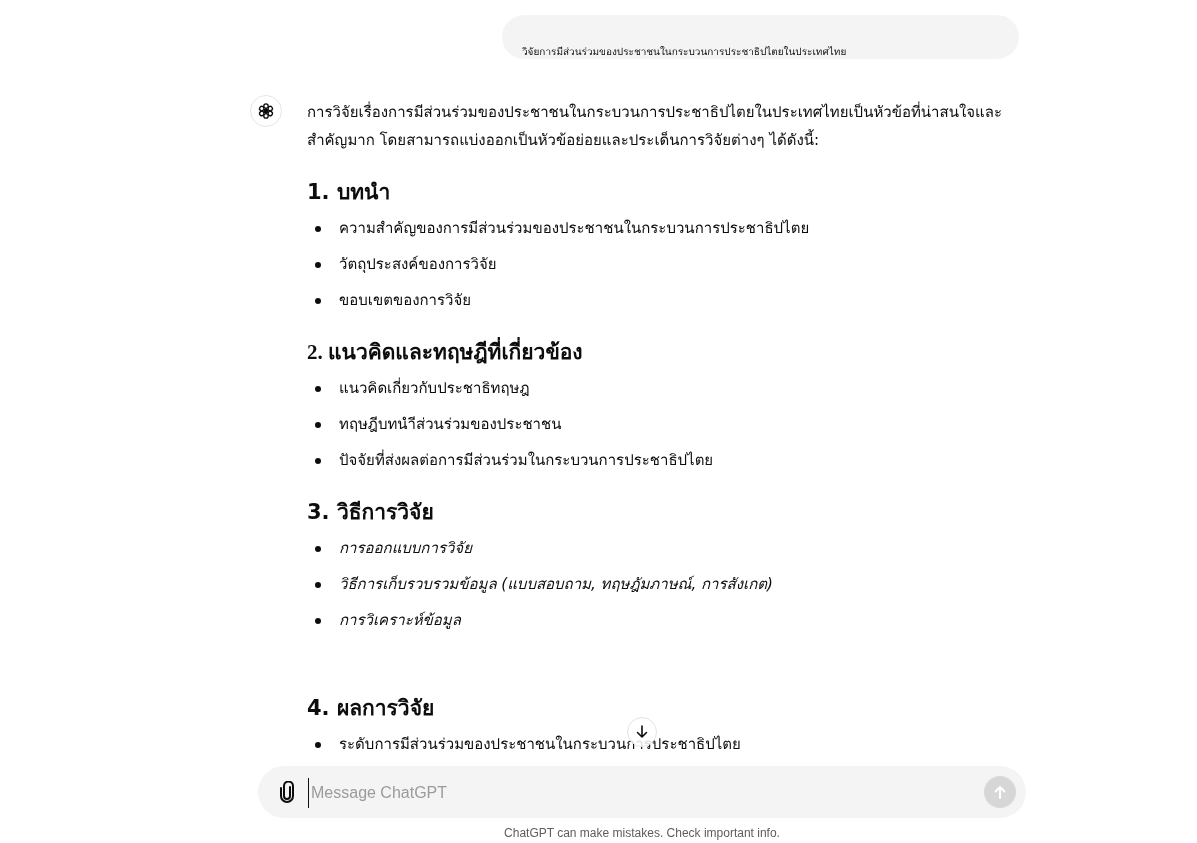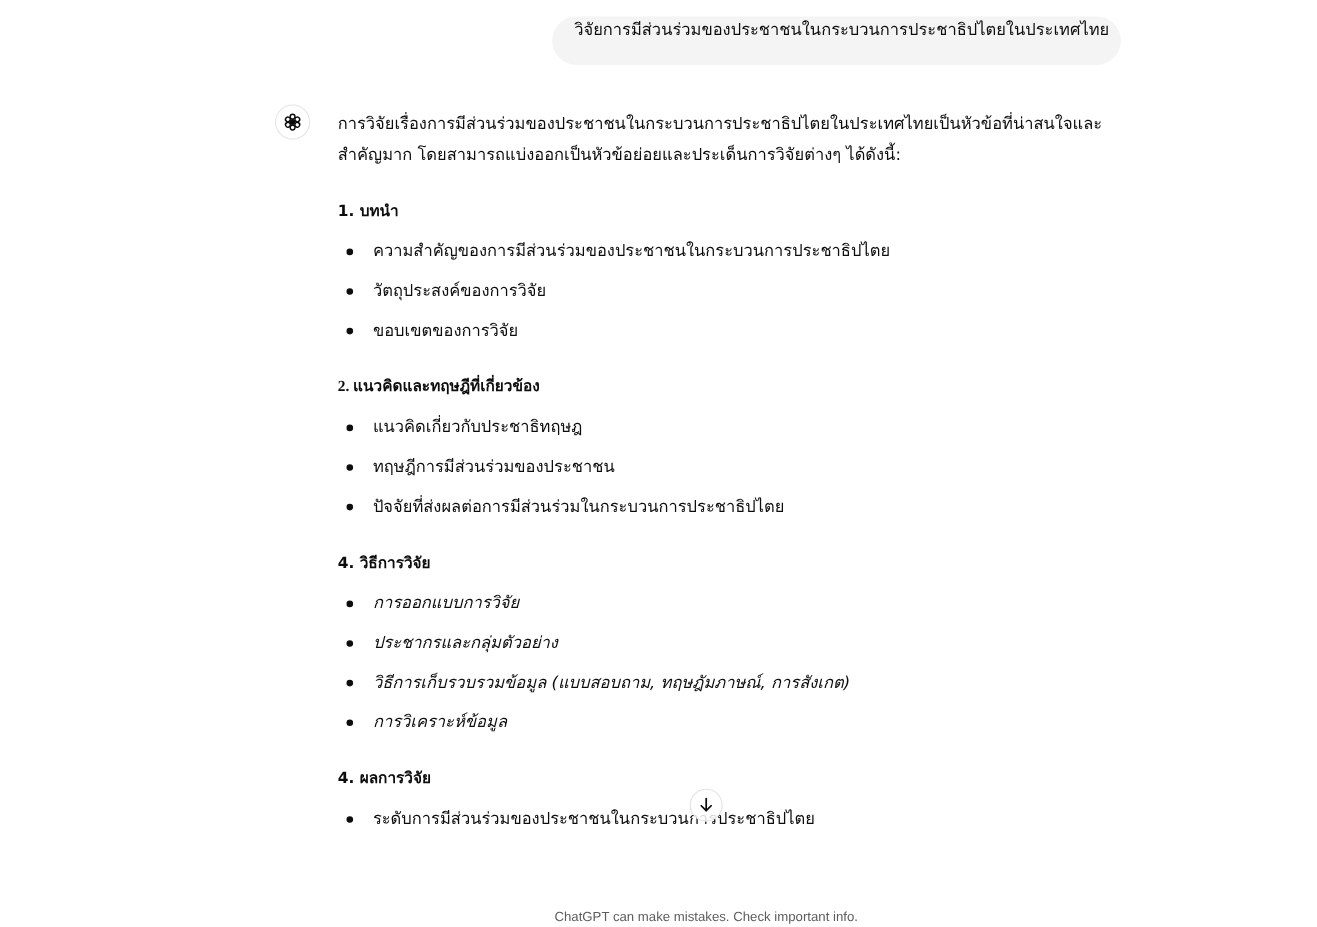--- a/index.html
+++ b/index.html
@@ -16,22 +16,22 @@
 
     .user-bubble {
       position: absolute;
       left: 502px;
       top: 15px;
       height: 44px;
       padding: 0 20px;
       border-radius: 22px;
       background: #f4f4f4;
       display: flex;
-      align-items: flex-start;
-      font-size: 15px;
+      align-items: flex-end;
+      font-size: 10px;
       color: #0d0d0d;
       white-space: nowrap;
       box-sizing: border-box;
       width: 517px;
     }
 
     .assistant-avatar {
       position: absolute;
       left: 250px;
       top: 95px;
@@ -50,21 +50,21 @@
       position: absolute;
       left: 307px;
       top: 98px;
       width: 700px;
       font-size: 15px;
       line-height: 28px;
     }
     .intro { margin: 0; }
 
     .section-heading {
-      font-size: 14px;
+      font-size: 21px;
       font-weight: bold;
       margin: 0;
       line-height: 28px;
     }
     .h1 { position: absolute; top: 80px; }
     .h2 { position: absolute; top: 240px; font-family: Liberation Serif, serif; }
     .h3 { position: absolute; top: 400px; }
     .h4 { position: absolute; top: 596px; text-align: right; }
 
     ul.bullets {
@@ -216,40 +216,52 @@
     <h3 class="section-heading h1">1. บทนำ</h3>
     <ul class="bullets l1">
       <li>ความสำคัญของการมีส่วนร่วมของประชาชนในกระบวนการประชาธิปไตย</li>
       <li>วัตถุประสงค์ของการวิจัย</li>
       <li>ขอบเขตของการวิจัย</li>
     </ul>
 
     <h3 class="section-heading h2">2. แนวคิดและทฤษฎีที่เกี่ยวข้อง</h3>
     <ul class="bullets l2">
       <li>แนวคิดเกี่ยวกับประชาธิทฤษฎ</li>
-      <li>ทฤษฎีการมีส่วนร่วมของประชาชน</li>
+      <li>ทฤษฎีบทนำีส่วนร่วมของประชาชน</li>
       <li>ปัจจัยที่ส่งผลต่อการมีส่วนร่วมในกระบวนการประชาธิปไตย</li>
     </ul>
 
-    <h3 class="section-heading h3">4. วิธีการวิจัย</h3>
+    <h3 class="section-heading h3">3. วิธีการวิจัย</h3>
     <ul class="bullets l3">
       <li>การออกแบบการวิจัย</li>
-      <li>ประชากรและกลุ่มตัวอย่าง</li>
       <li>วิธีการเก็บรวบรวมข้อมูล (แบบสอบถาม, ทฤษฎัมภาษณ์, การสังเกต)</li>
       <li>การวิเคราะห์ข้อมูล</li>
     </ul>
 
     <h3 class="section-heading h4">4. ผลการวิจัย</h3>
     <ul class="bullets l4">
       <li>ระดับการมีส่วนร่วมของประชาชนในกระบวนการประชาธิปไตย</li>
     </ul>
   </div>
 
   <div class="scroll-down">
     <svg width="16" height="16" viewBox="0 0 16 16" fill="none" stroke="#0d0d0d" stroke-width="1.6" stroke-linecap="round" stroke-linejoin="round">
       <path d="M8 2v11M3.5 8.5L8 13l4.5-4.5"></path>
     </svg>
   </div>
 
+  <div class="composer">
+    <div class="attach-btn">
+      <svg width="18" height="22" viewBox="0 0 18 22" fill="none" stroke="#0d0d0d" stroke-width="2" stroke-linecap="round">
+        <path d="M12 6v9a3 3 0 0 1-6 0V5a4.5 4.5 0 0 1 9 0v10a6 6 0 0 1-12 0V7"></path>
+      </svg>
+    </div>
+    <input class="message-input" type="text" placeholder="Message ChatGPT" style="">
+    <div class="send-btn">
+      <svg width="16" height="16" viewBox="0 0 16 16" fill="none" stroke="#ffffff" stroke-width="2" stroke-linecap="round" stroke-linejoin="round">
+        <path d="M8 14V3M3.5 7.5L8 3l4.5 4.5"></path>
+      </svg>
+    </div>
+  </div>
 
   <div class="disclaimer">ChatGPT can make mistakes. Check important info.</div>
 
 </div>
 
 </body></html>

